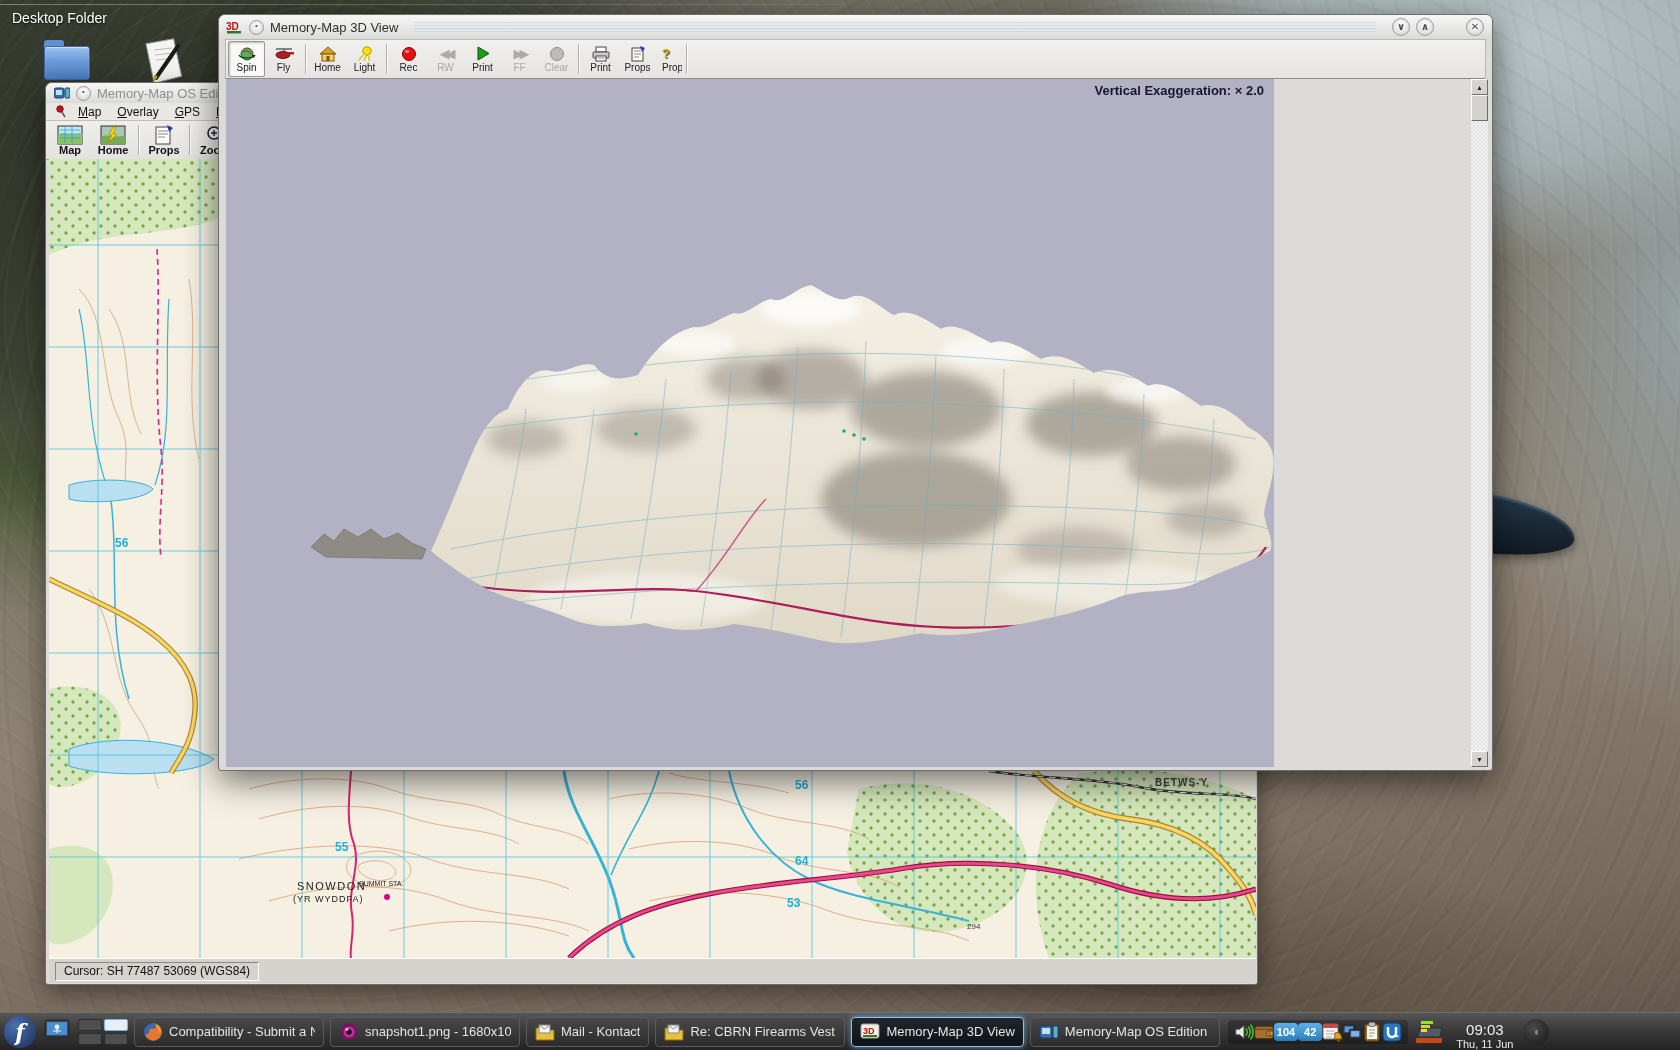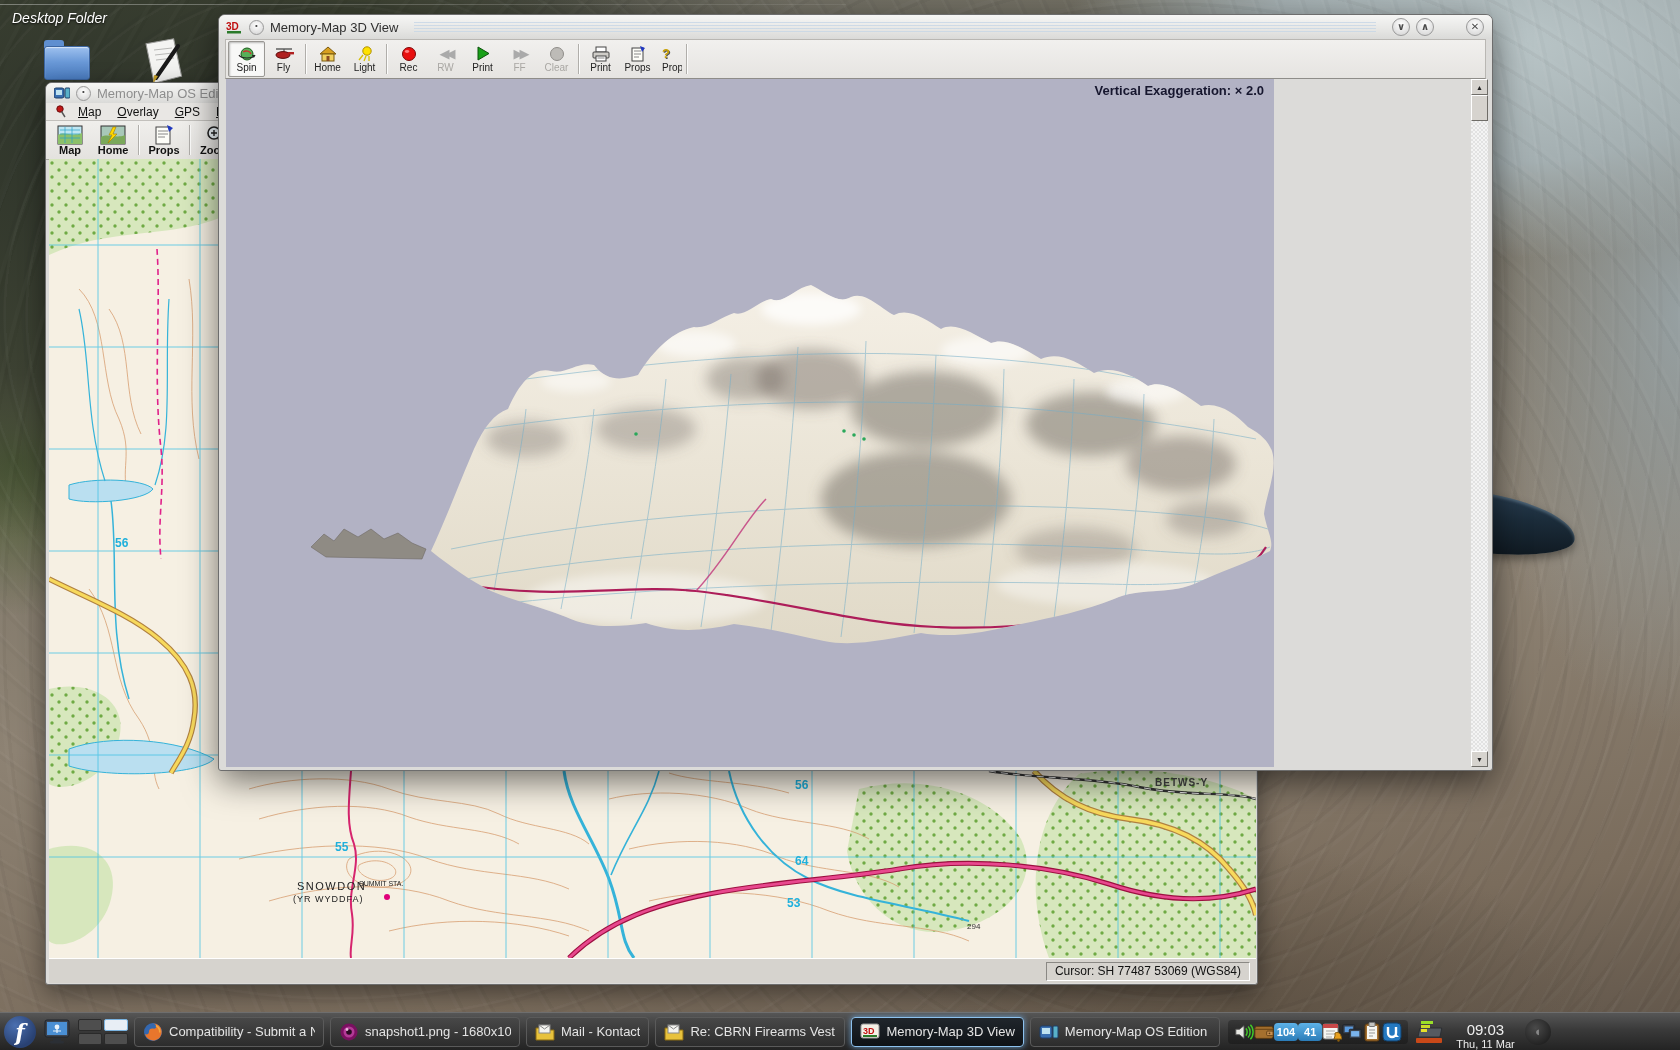--- a/index.html
+++ b/index.html
@@ -22,21 +22,21 @@
       repeating-radial-gradient(circle at 70% 60%, rgba(0,0,0,.08) 0 3px, rgba(255,255,255,.05) 4px 7px, transparent 8px 26px);}
   .boat{position:absolute;left:1378px;top:492px;width:198px;height:60px;z-index:1;
     transform:rotate(7deg);border-radius:45% 55% 50% 50% / 70% 60% 40% 30%;
     background:linear-gradient(175deg,#2c4257 0%,#1b2c3a 45%,#0e161d 100%);
     box-shadow:0 4px 10px rgba(0,0,0,.4), inset 0 2px 3px rgba(160,190,210,.35);}
   .fv-line{position:absolute;left:0;top:4px;width:846px;height:1px;z-index:1;
     background:linear-gradient(90deg,rgba(255,255,255,.35),rgba(255,255,255,.08));}
 
   
   .desk-label{position:absolute;left:12px;top:10px;z-index:2;color:#fff;font-size:14px;
-    text-shadow:0 1px 2px rgba(0,0,0,.85);font-style:italic;}
+    text-shadow:0 1px 2px rgba(0,0,0,.85);}
   .icon-folder{position:absolute;left:44px;top:46px;width:46px;height:34px;z-index:2;}
   .icon-folder .tab{position:absolute;left:0;top:-6px;width:20px;height:8px;border-radius:3px 3px 0 0;
     background:#5f8fd0;}
   .icon-folder .bodyp{position:absolute;inset:0;border-radius:3px;
     background:linear-gradient(180deg,#9ec1ef 0%,#6b9ad8 45%,#4a7cc0 100%);
     border:1px solid #3c66a2;box-shadow:inset 0 1px 1px rgba(255,255,255,.6);}
   .icon-notes{position:absolute;left:142px;top:38px;width:44px;height:48px;z-index:2;}
 
   
   .win{position:absolute;border:1px solid #6d6d6d;border-radius:7px 7px 3px 3px;
@@ -86,21 +86,21 @@
     background:#e9e7e4;border-bottom:1px solid #c2c0bc;font-size:12px;color:#111;}
   .menu-item{padding:1px 7px;}
   .menu-item::first-letter{text-decoration:underline;}
   .ostb{height:39px;display:flex;align-items:stretch;padding:1px 3px;gap:1px;
     background:linear-gradient(180deg,#f0efec,#e4e2df);border-bottom:1px solid #a9a7a3;}
   .osbtn{width:42px;display:flex;flex-direction:column;align-items:center;justify-content:center;
     color:#111;}
   .osbtn .lab{font-size:11px;font-weight:bold;line-height:11px;}
   .mapclient{position:absolute;left:3px;top:76px;width:1207px;height:799px;overflow:hidden;background:#f5efe2;}
   .statusbar{position:absolute;left:3px;top:875px;width:1207px;height:25px;background:#d6d3ce;
-    border-top:1px solid #fff;display:flex;align-items:center;justify-content:flex-end;padding:2px 6px;}
+    border-top:1px solid #fff;display:flex;align-items:center;padding:2px 6px;}
   .spanel{height:19px;border:1px solid;border-color:#8a8884 #ffffff #ffffff #8a8884;
     display:flex;align-items:center;padding:0 8px;font-size:12px;color:#111;background:#d6d3ce;}
 
   
   .taskbar{position:absolute;left:0;bottom:0;width:1680px;height:38px;z-index:50;
     display:flex;align-items:center;gap:6px;padding:0 4px;
     background:linear-gradient(180deg,#565656 0%,#3a3a3a 45%,#232323 100%);
     border-top:1px solid #6e6e6e;}
   .tk-round{width:32px;height:32px;border-radius:50%;flex:0 0 auto;display:flex;align-items:center;justify-content:center;}
   .fedora{background:radial-gradient(circle at 35% 30%,#4a6fb0,#294172 70%);color:#fff;
@@ -614,21 +614,21 @@
     </span>
     <span class="ticon">
       <svg width="22" height="18" viewBox="0 0 22 18">
           <rect x="1" y="3" width="20" height="13" rx="2" fill="#a5702e" stroke="#5e3c12"></rect>
           <path d="M1,6 L21,6" stroke="#5e3c12"></path>
           <rect x="14" y="8" width="7" height="5" rx="1" fill="#c89050" stroke="#5e3c12"></rect>
           <circle cx="17" cy="10.5" r="1" fill="#5e3c12"></circle>
         </svg>
     </span>
     <span class="badge">104</span>
-    <span class="badge">41</span>
+    <span class="badge">42</span>
     <span class="ticon">
       <svg width="20" height="20" viewBox="0 0 20 20">
           <rect x="1" y="2" width="15" height="15" rx="2" fill="#f6f6f2" stroke="#777"></rect>
           <rect x="1" y="2" width="15" height="4" fill="#c84848"></rect>
           <path d="M4,9 h9 M4,12 h9 M4,15 h6" stroke="#aaa"></path>
           <path d="M13,11 a4,4 0 0 1 6,3 l1,3 l-8,0 l1,-3 Z" fill="#e8a020" stroke="#8a5c0c"></path>
           <circle cx="16.5" cy="18.5" r="1.2" fill="#8a5c0c"></circle>
         </svg>
     </span>
     <span class="ticon">
@@ -662,16 +662,16 @@
         <g transform="skewX(-12)">
           <rect x="8" y="10" width="22" height="9" rx="1" fill="#555a60" stroke="#2c2f33"></rect>
         </g>
         <rect x="7" y="3" width="12" height="3" fill="#9ae028"></rect>
         <rect x="7" y="7" width="9" height="3" fill="#cada28"></rect>
         <rect x="7" y="11" width="6" height="3" fill="#e8e028"></rect>
       </svg>
   </span>
   <div class="clock">
     <div class="t">09:03</div>
-    <div class="d">Thu, 11 Mar</div>
+    <div class="d">Thu, 11 Jun</div>
   </div>
   <div class="cashew">◖</div>
 </footer>
 
 </body></html>

